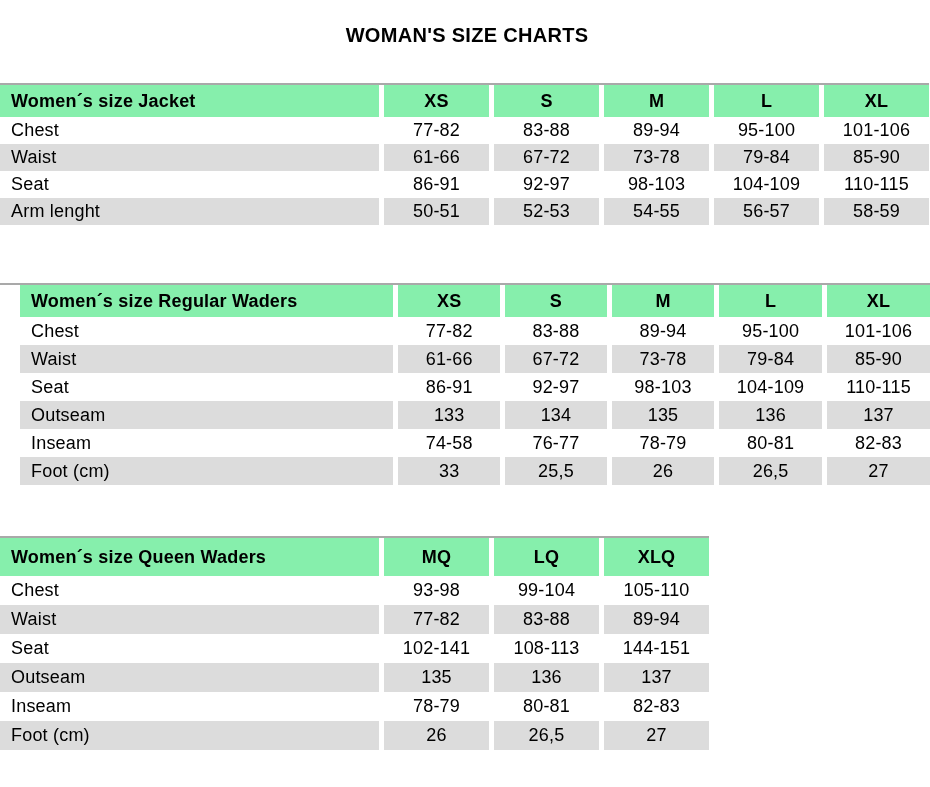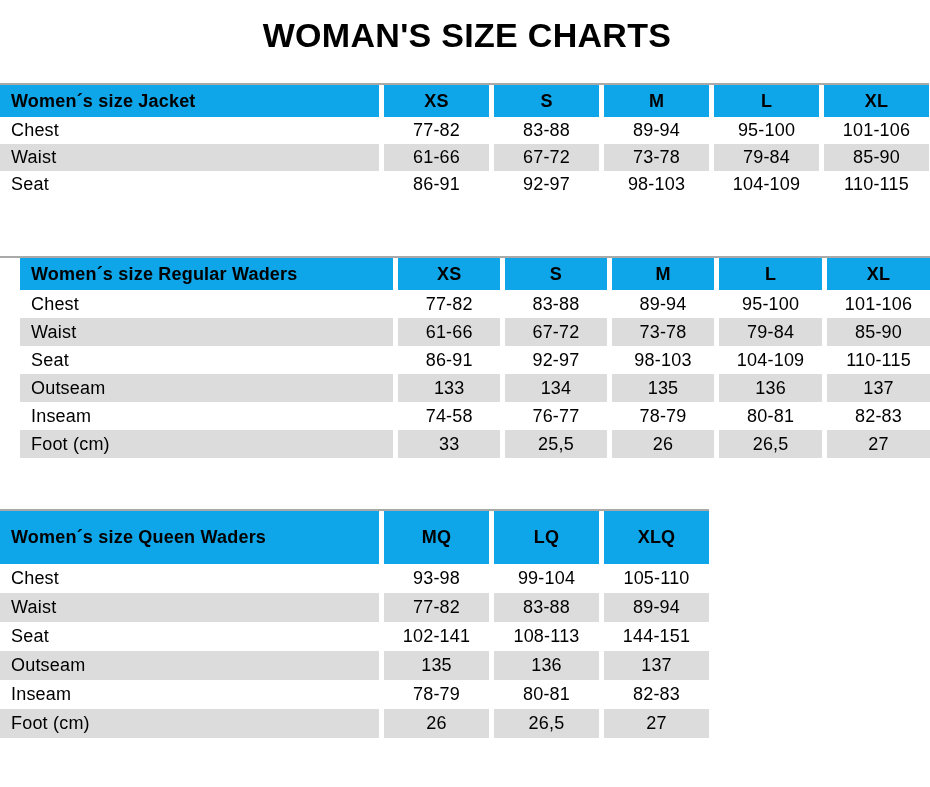--- a/index.html
+++ b/index.html
@@ -9,21 +9,21 @@
     background: #ffffff;
     width: 930px;
     height: 787px;
     font-family: "Liberation Sans", sans-serif;
     color: #000000;
     overflow: hidden;
   }
   .page-title {
     margin: 20px 0 0 4px;
     text-align: center;
-    font-size: 34px;
+    font-size: 20px;
     line-height: 30px;
     font-weight: bold;
     letter-spacing: 0.3px;
   }
   table.size-table {
     border-collapse: separate;
     border-spacing: 0;
     table-layout: fixed;
     border-top: 2px solid #a9a9a9;
   }
@@ -34,25 +34,25 @@
   .size-table th, .size-table td {
     padding: 0;
     font-size: 18px;
     letter-spacing: 0.2px;
     vertical-align: middle;
     white-space: nowrap;
     overflow: hidden;
     text-align: center;
   }
   .size-table thead th {
-    background: #0ea5e9;
+    background: #86efac;
     font-weight: bold;
     height: 32px;
   }
-  #table-queen thead th { height: 53px; }
+  #table-queen thead th { height: 38px; }
 
   .size-table td { height: 27px; font-weight: normal; }
   #table-regular td { height: 28px; }
   #table-queen  td { height: 29px; }
 
   .size-table .label-cell {
     text-align: left;
     padding-left: 11px;
   }
   .size-table tbody tr:nth-child(even) { background: #dcdcdc; }
@@ -103,20 +103,28 @@
         <td>85-90</td>
       </tr>
       <tr>
         <td class="label-cell">Seat</td>
         <td>86-91</td>
         <td>92-97</td>
         <td>98-103</td>
         <td>104-109</td>
         <td>110-115</td>
       </tr>
+      <tr>
+        <td class="label-cell">Arm lenght</td>
+        <td>50-51</td>
+        <td>52-53</td>
+        <td>54-55</td>
+        <td>56-57</td>
+        <td>58-59</td>
+      </tr>
     </tbody>
   </table>
 
 <table class="size-table" id="table-regular">
     <colgroup>
       <col style="width: 379px;">
       <col style="width: 110px;">
       <col style="width: 110px;">
       <col style="width: 110px;">
       <col style="width: 110px;">

